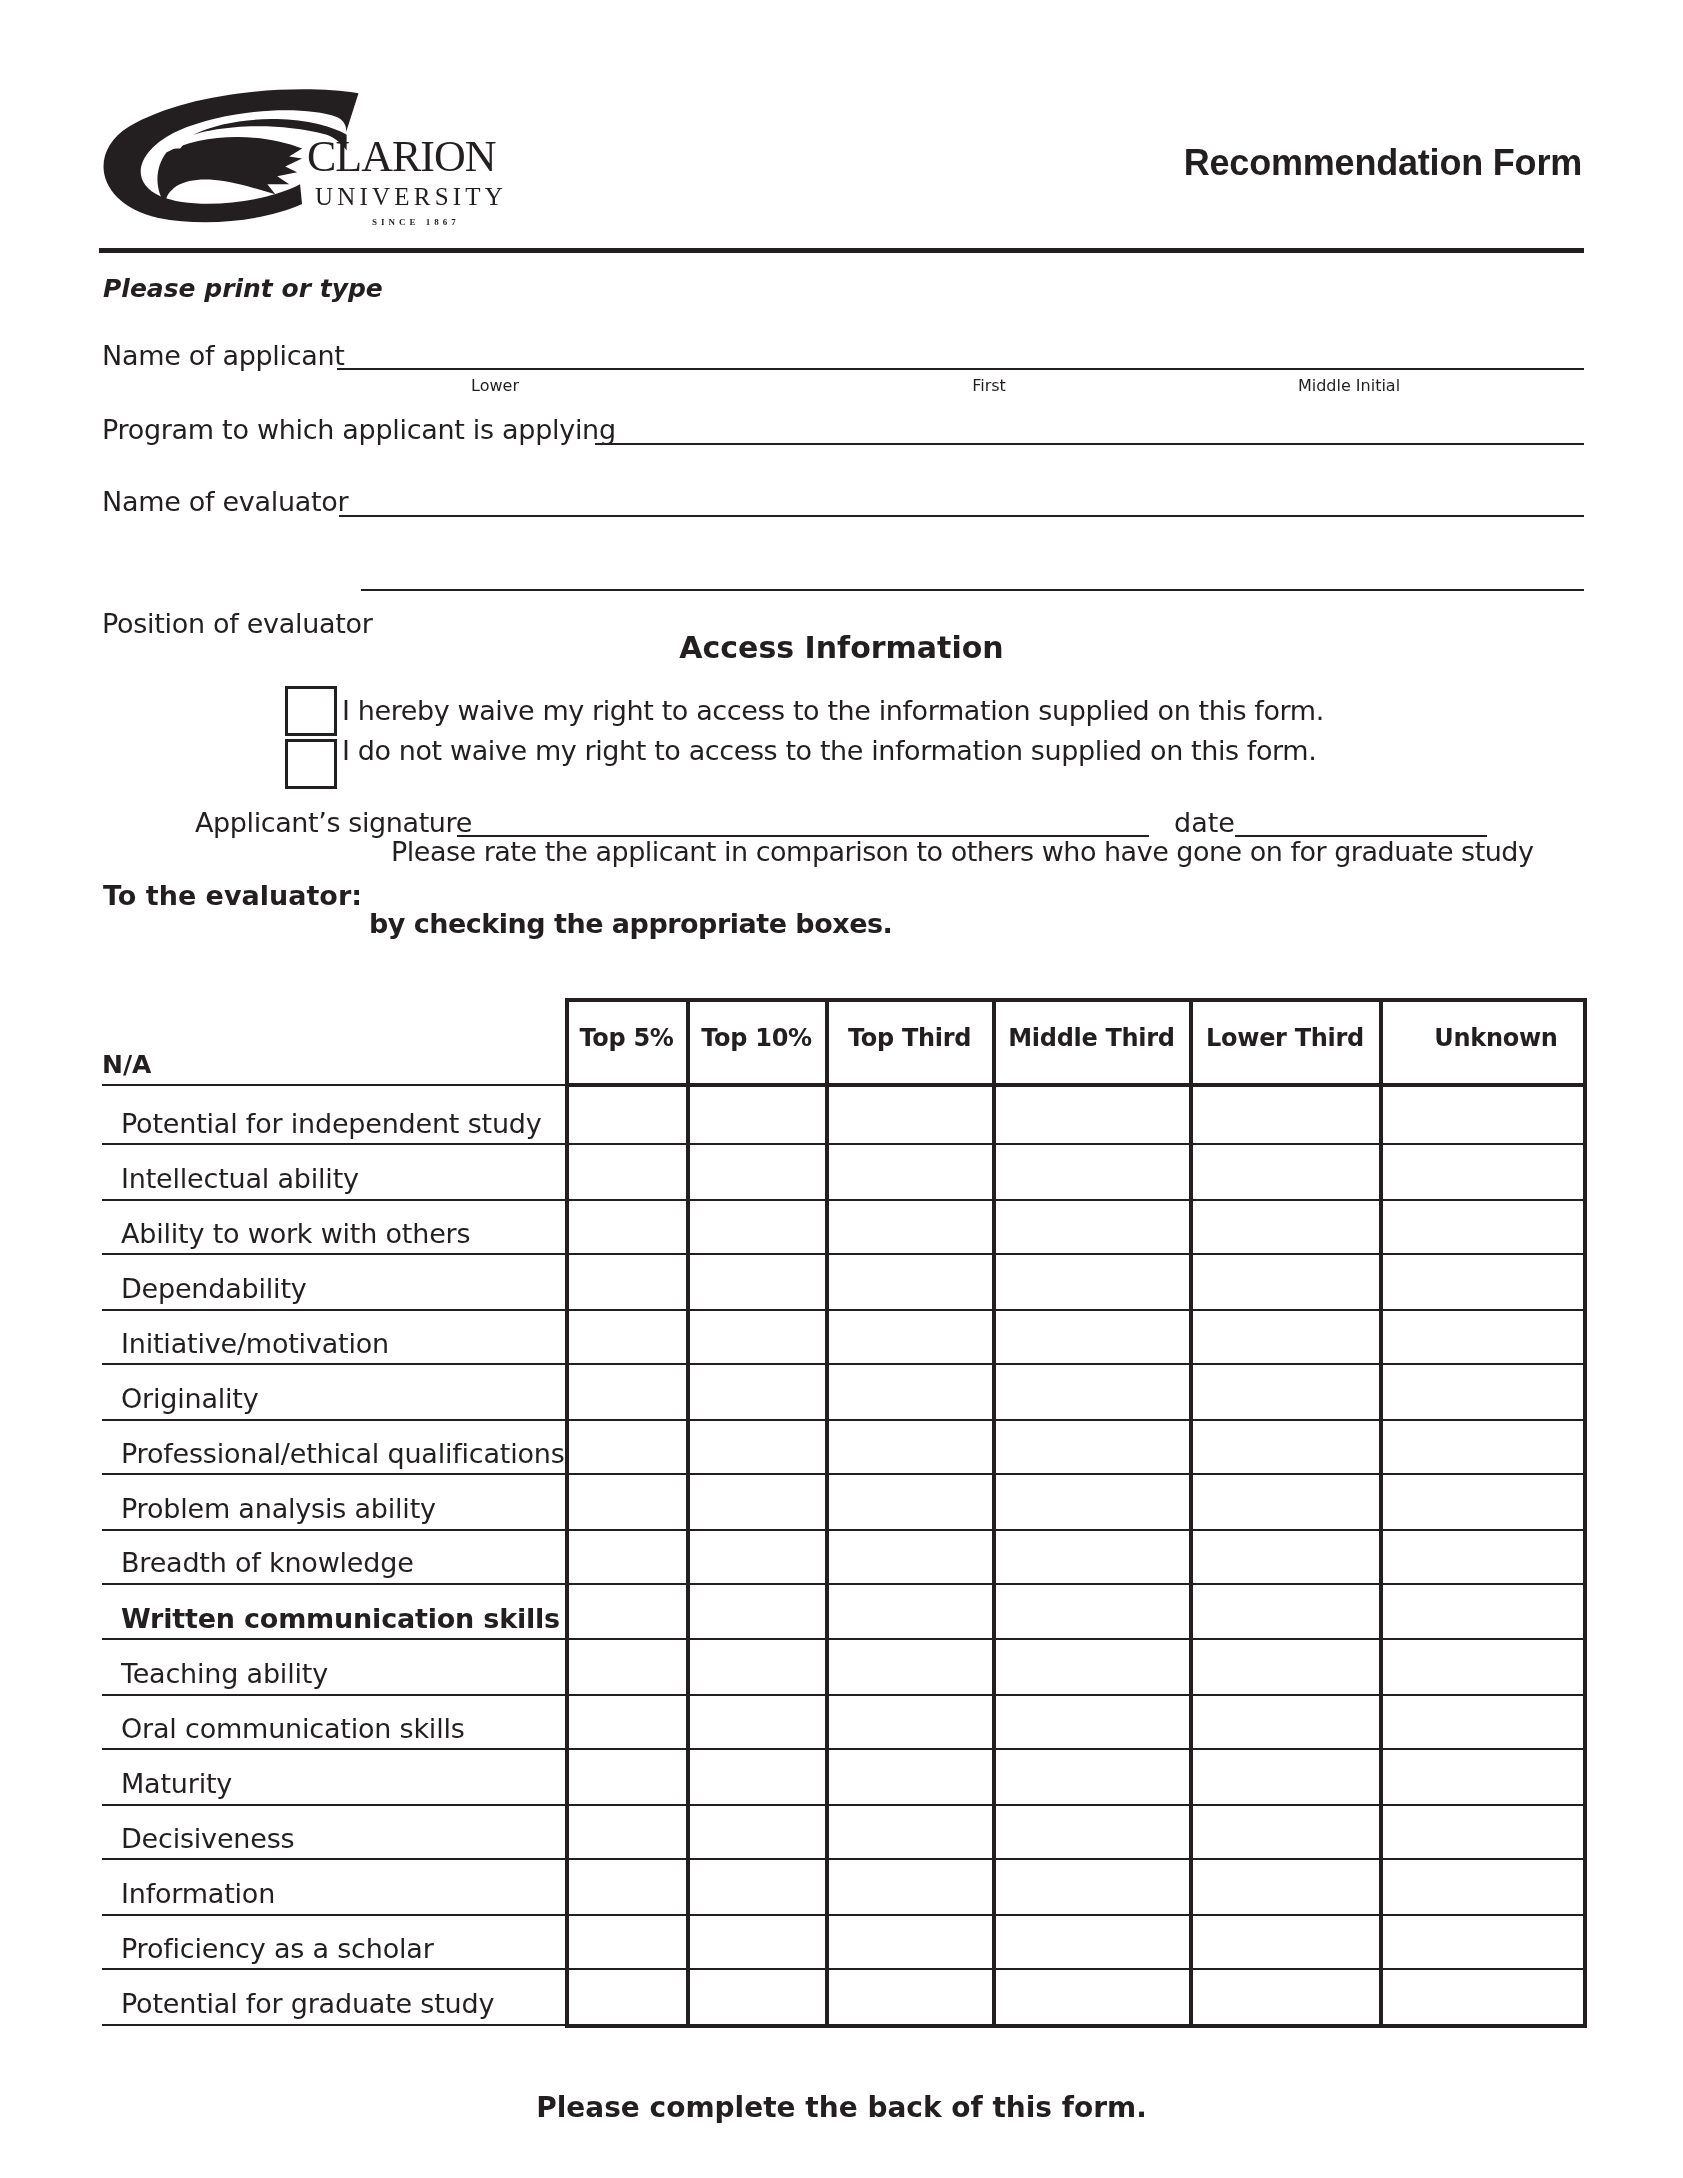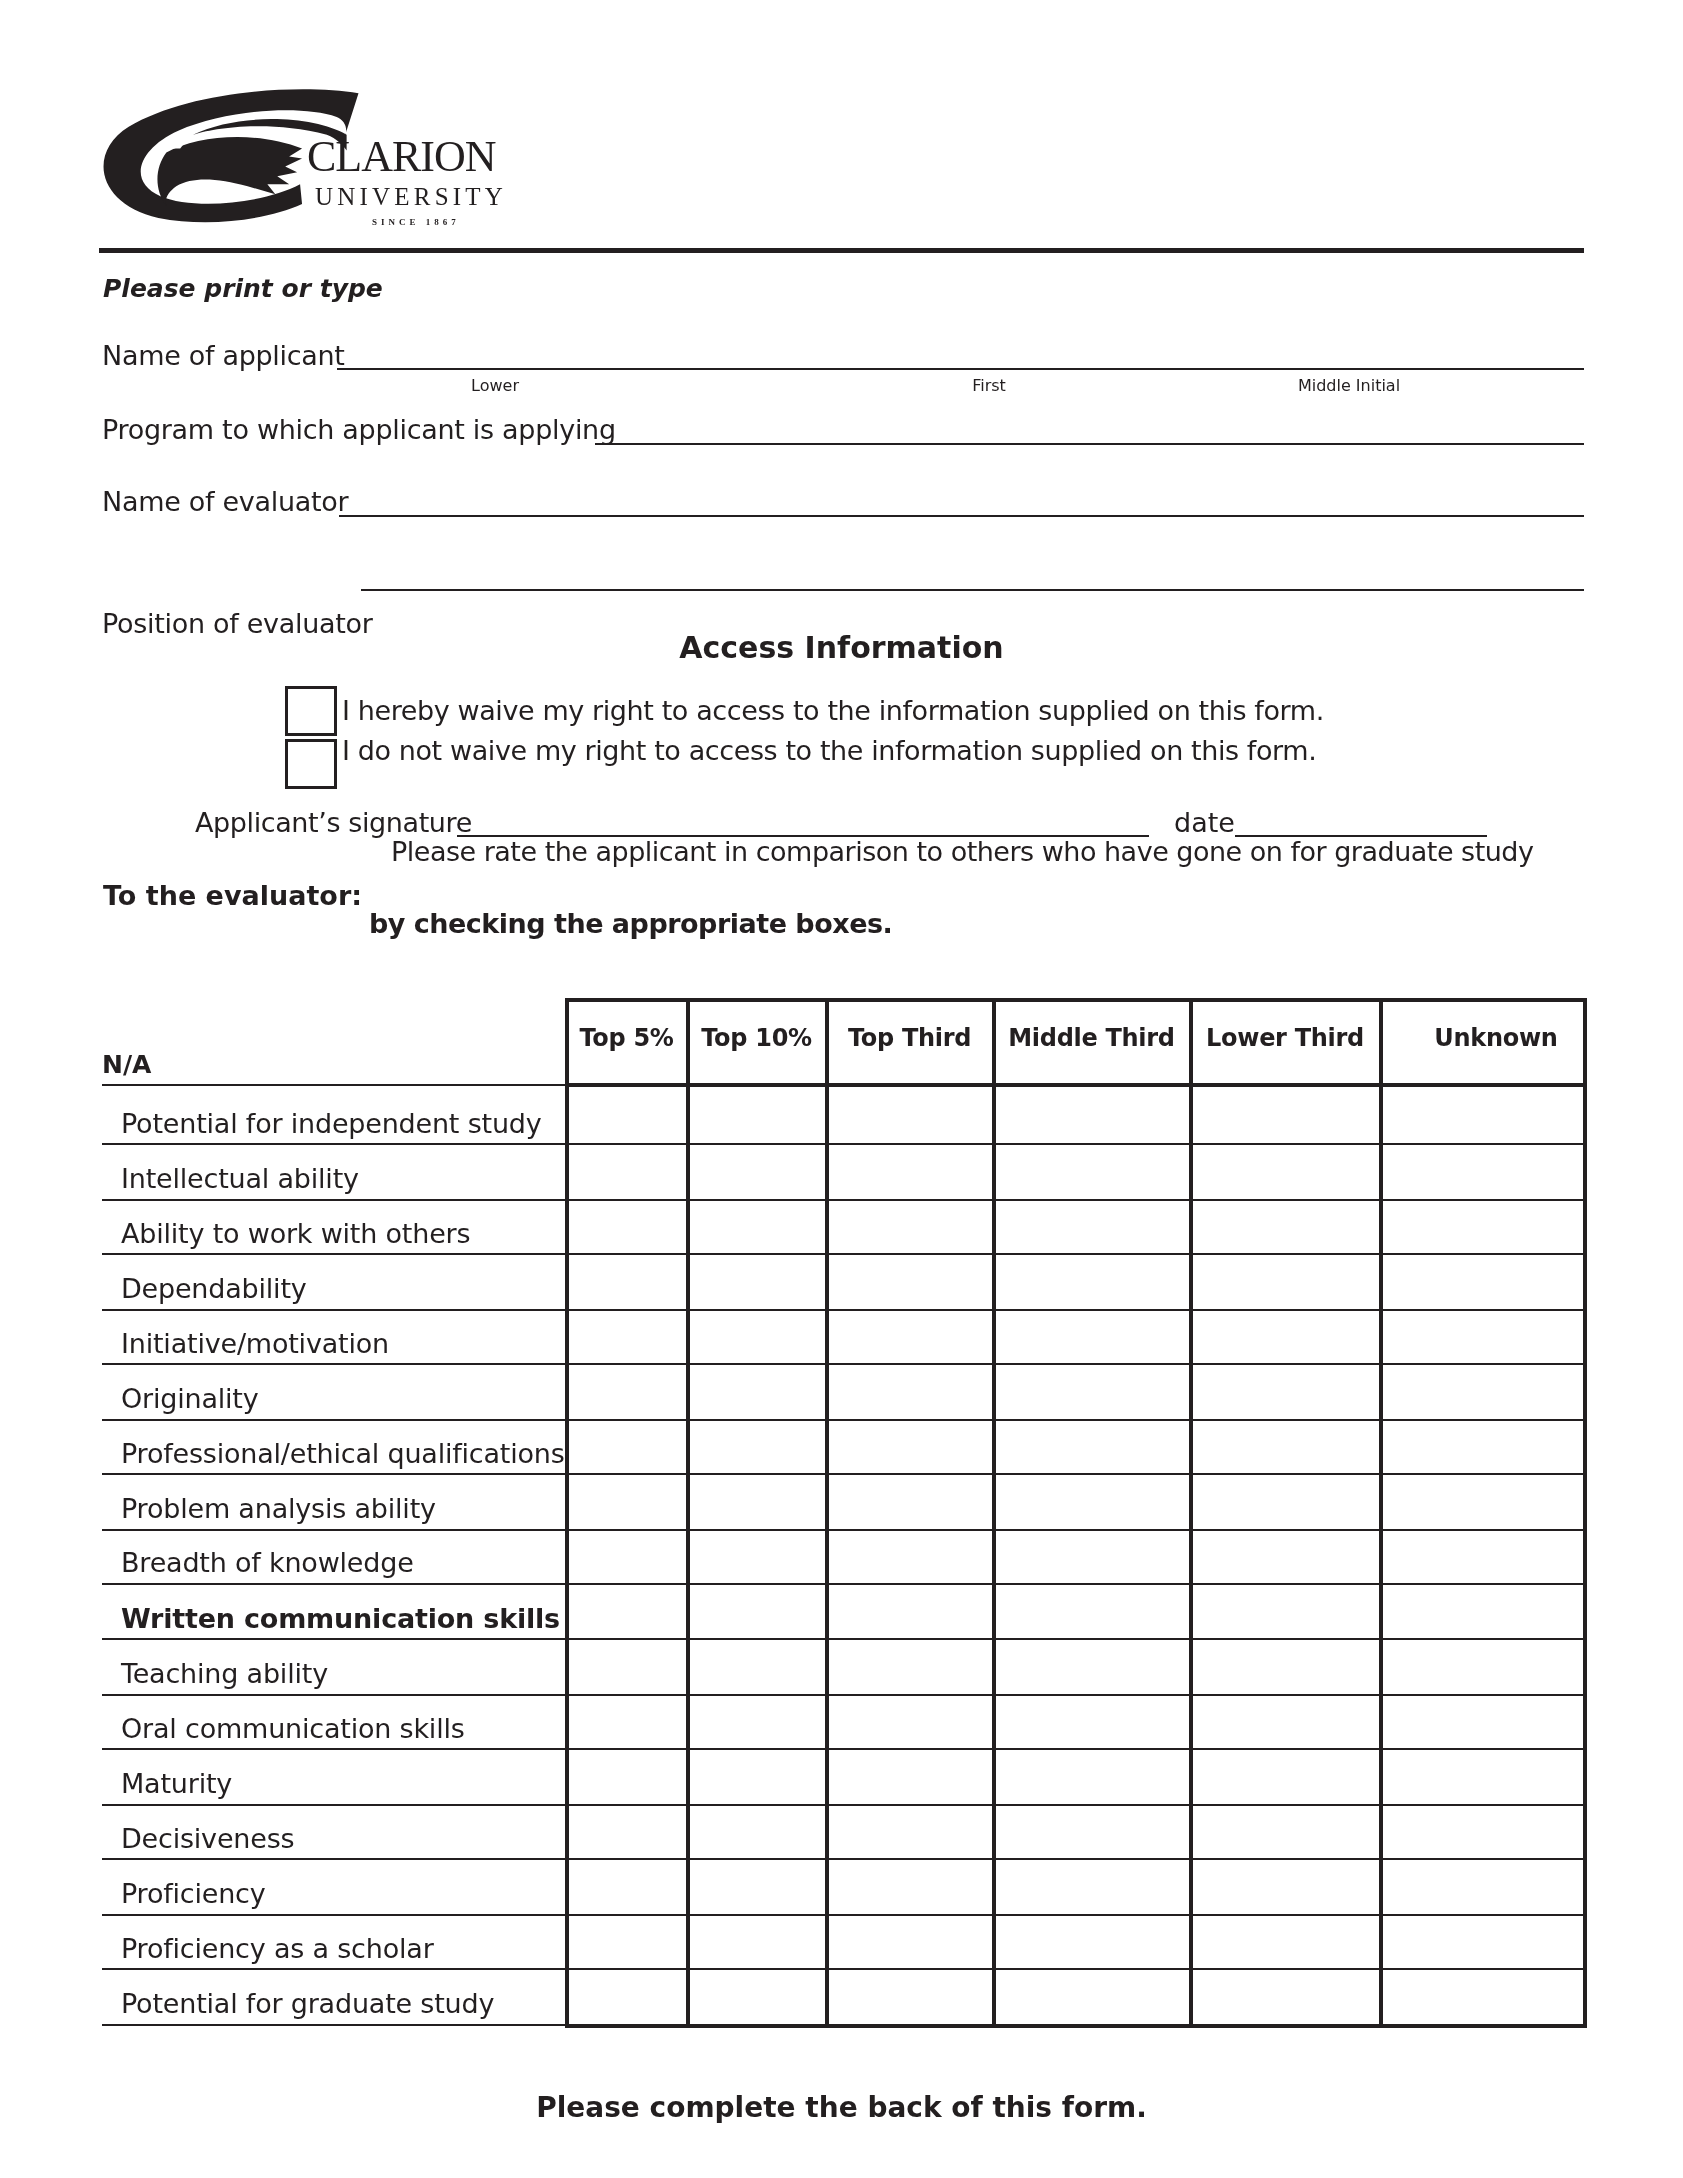--- a/index.html
+++ b/index.html
@@ -63,20 +63,21 @@
 
     <path d="M68 66 C 100 48, 160 44, 205 62 L 192 70 L 205 72 L 188 80 L 200 86 L 180 90 L 192 98 L 170 98 L 178 108 L 150 100 C 120 92, 95 90, 78 100 C 70 106, 66 112, 68 120 C 56 104, 56 82, 68 66 Z" fill="#231f20"></path>
     <path d="M72 62 L 88 54 L 82 62 Z" fill="#ffffff"></path>
   </svg>
   <div id="logo-clarion" class="logo-word serif">CLARION</div>
   <div id="logo-university" class="logo-word serif">UNIVERSITY</div>
   <div id="logo-since" class="logo-word serif">SINCE 1867</div>
 </div>
 
 <div id="doc-title" class="abs sans">
+  <div>Recommendation Form</div>
 </div>
 
 <div id="top-rule" class="abs"></div>
 
 <div id="print-note" class="abs dv">Please print or type</div>
 
 <div class="field-label dv" style="top:340px;">Name of applicant</div>
 <div class="field-line" style="left:337px; top:368px;"></div>
 <div class="sublabel dv" style="left:495px; top:377px;">Lower</div>
 <div class="sublabel dv" style="left:989px; top:377px;">First</div>
@@ -223,21 +224,21 @@
     <div class="cell abs" style="left: 1193px; top: 1750px; width: 185px; height: 52px;"></div>
     <div class="cell abs" style="left: 1383px; top: 1750px; width: 199px; height: 52px;"></div>
     <div class="row-label dv" style="top: 1823px;">Decisiveness</div>
     <div class="row-line" style="top: 1858px;"></div>
     <div class="cell abs" style="left: 569px; top: 1806px; width: 116px; height: 51px;"></div>
     <div class="cell abs" style="left: 690px; top: 1806px; width: 134px; height: 51px;"></div>
     <div class="cell abs" style="left: 829px; top: 1806px; width: 162px; height: 51px;"></div>
     <div class="cell abs" style="left: 996px; top: 1806px; width: 192px; height: 51px;"></div>
     <div class="cell abs" style="left: 1193px; top: 1806px; width: 185px; height: 51px;"></div>
     <div class="cell abs" style="left: 1383px; top: 1806px; width: 199px; height: 51px;"></div>
-    <div class="row-label dv" style="top: 1878px;">Proficiency</div>
+    <div class="row-label dv" style="top: 1878px;">Information</div>
     <div class="row-line" style="top: 1914px;"></div>
     <div class="cell abs" style="left: 569px; top: 1860px; width: 116px; height: 52px;"></div>
     <div class="cell abs" style="left: 690px; top: 1860px; width: 134px; height: 52px;"></div>
     <div class="cell abs" style="left: 829px; top: 1860px; width: 162px; height: 52px;"></div>
     <div class="cell abs" style="left: 996px; top: 1860px; width: 192px; height: 52px;"></div>
     <div class="cell abs" style="left: 1193px; top: 1860px; width: 185px; height: 52px;"></div>
     <div class="cell abs" style="left: 1383px; top: 1860px; width: 199px; height: 52px;"></div>
     <div class="row-label dv" style="top: 1933px;">Proficiency as a scholar</div>
     <div class="row-line" style="top: 1968px;"></div>
     <div class="cell abs" style="left: 569px; top: 1916px; width: 116px; height: 51px;"></div>

